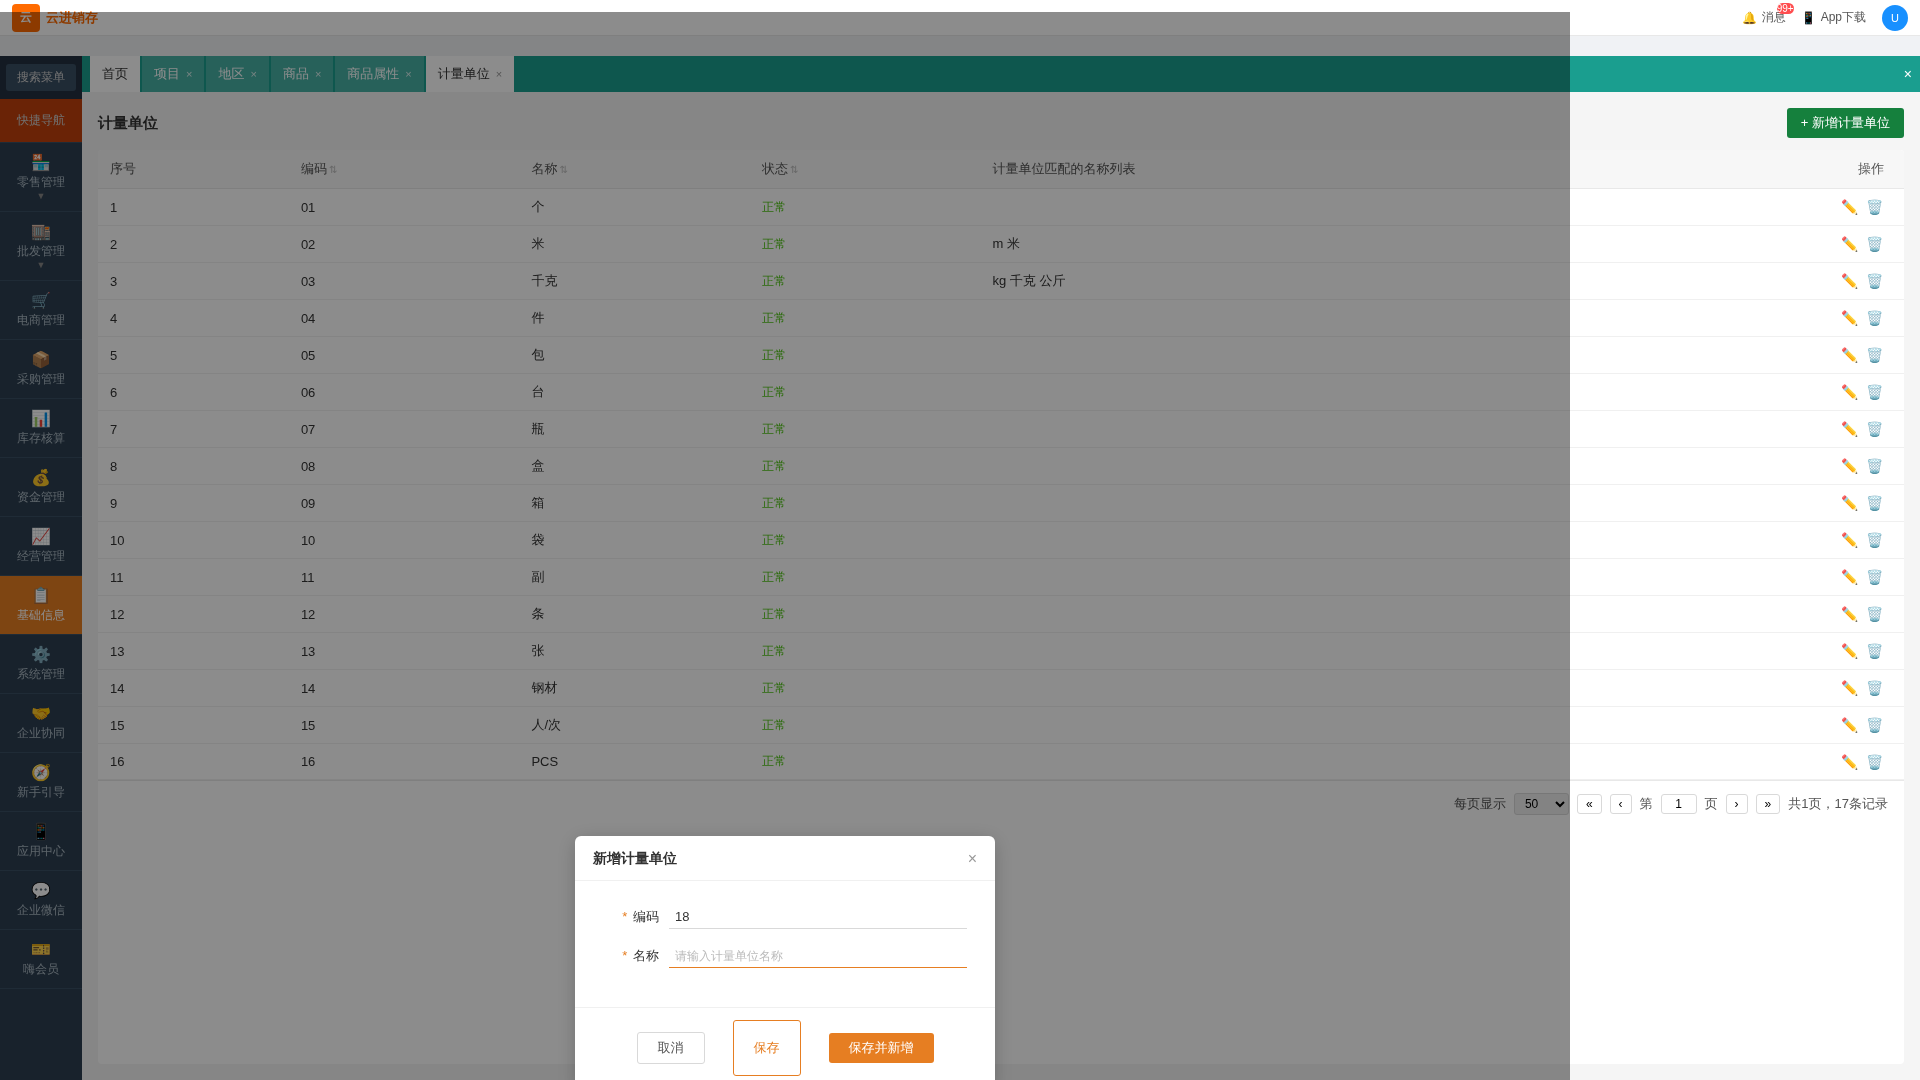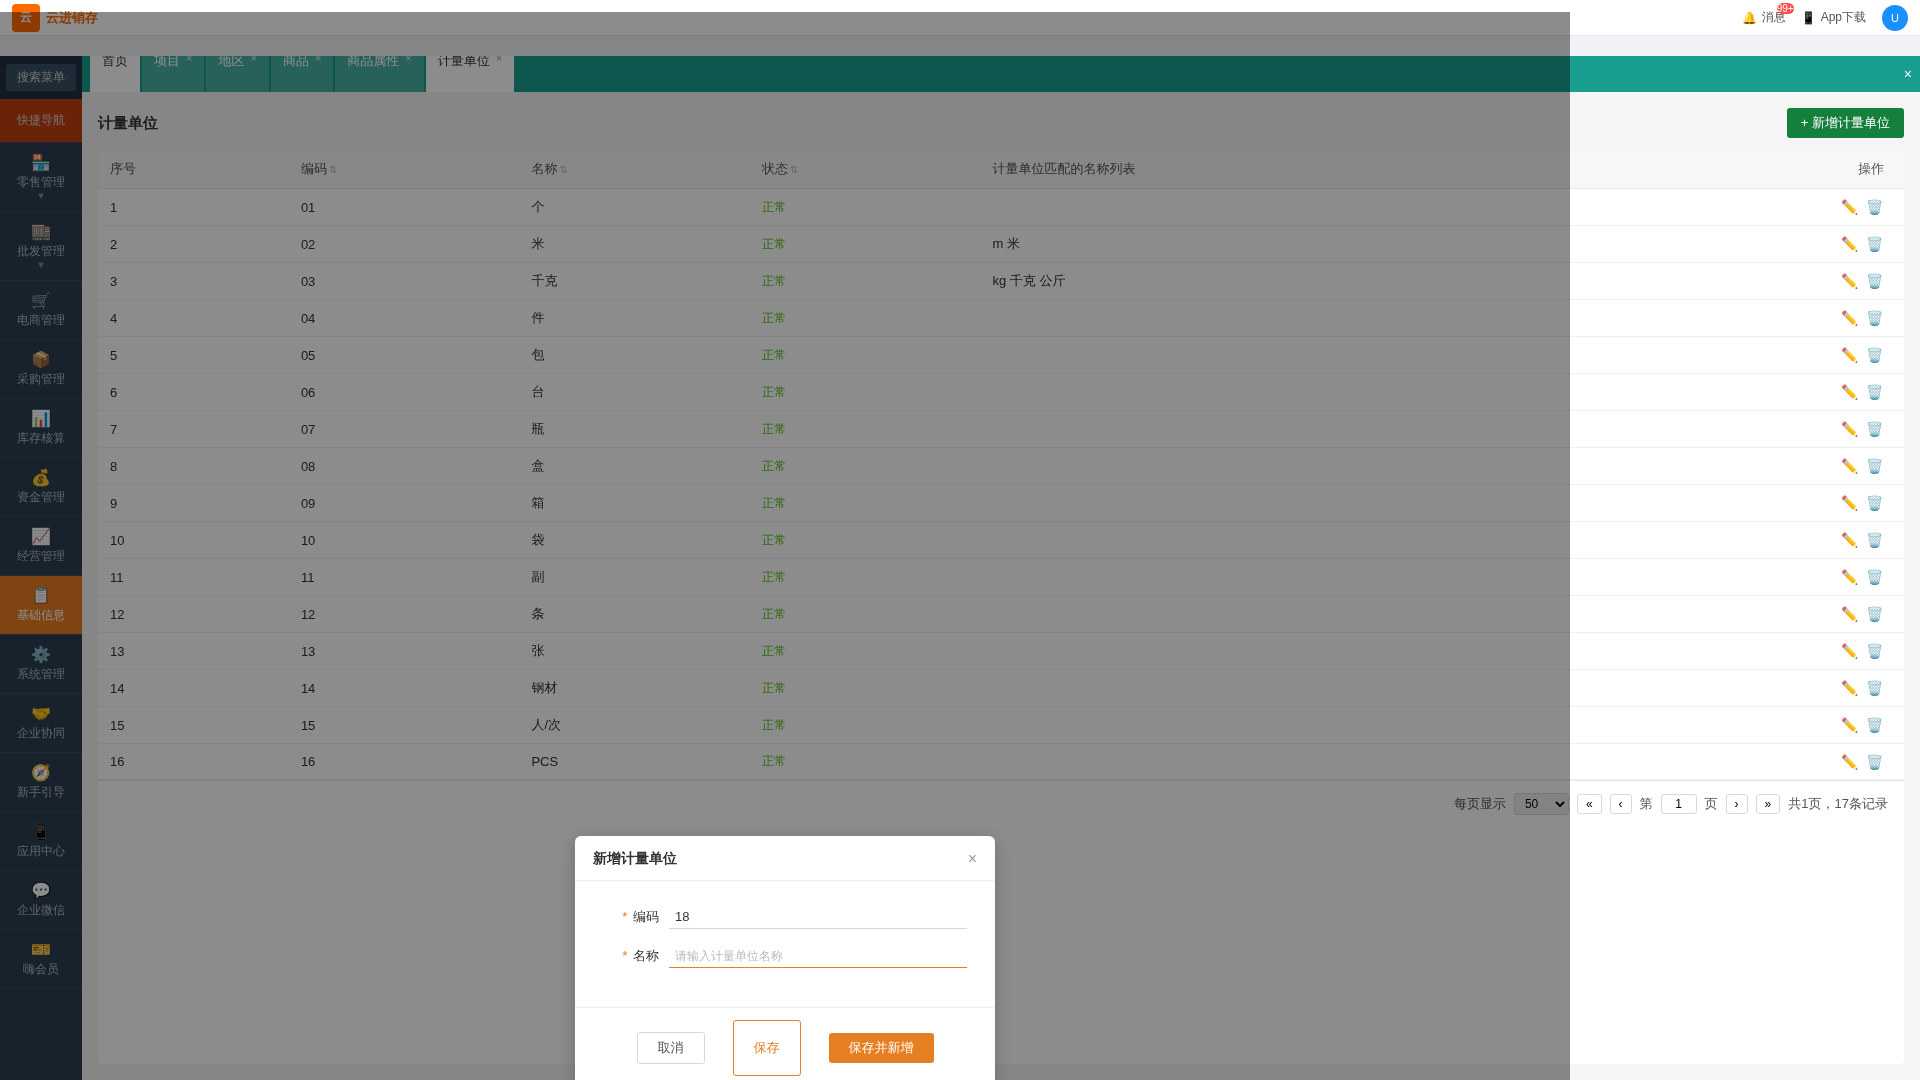--- a/index.html
+++ b/index.html
@@ -30,21 +30,21 @@
     .sidebar-item.active { background: #e67e22; color: #fff; }
     .sidebar-item-icon { font-size: 16px; margin-bottom: 2px; }
     .sidebar-item-with-arrow { display: flex; flex-direction: column; align-items: center; padding: 10px 6px; color: #aab8c2; font-size: 12px; cursor: pointer; border-bottom: 1px solid #3a4f63; }
     .sidebar-item-with-arrow .arrow { font-size: 9px; color: #888; }
 
     
     .content-area { flex: 1; display: flex; flex-direction: column; overflow: hidden; }
 
     
     .tab-bar { height: 36px; background: #1a9e8f; display: flex; align-items: center; padding: 0 8px; gap: 2px; flex-shrink: 0; }
-    .tab { display: flex; align-items: flex-start; padding: 0 12px; height: 44px; background: rgba(255,255,255,0.2); color: #fff; font-size: 13px; border-radius: 3px 3px 0 0; cursor: pointer; gap: 6px; }
+    .tab { display: flex; align-items: center; padding: 0 12px; height: 44px; background: rgba(255,255,255,0.2); color: #fff; font-size: 13px; border-radius: 3px 3px 0 0; cursor: pointer; gap: 6px; }
     .tab.active { background: #fff; color: #333; }
     .tab-close { font-size: 11px; color: rgba(255,255,255,0.8); cursor: pointer; }
     .tab.active .tab-close { color: #999; }
     .tab-bar-close { margin-left: auto; color: #fff; cursor: pointer; font-size: 14px; }
 
     
     .page-content { flex: 1; background: #f5f5f5; padding: 16px; overflow: auto; display: flex; flex-direction: column; }
     .page-header { display: flex; align-items: center; justify-content: space-between; margin-bottom: 12px; }
     .page-title { font-size: 15px; font-weight: bold; color: #333; }
     .add-btn { background: #15803d; color: #fff; border: none; padding: 6px 14px; border-radius: 3px; font-size: 13px; cursor: pointer; }

